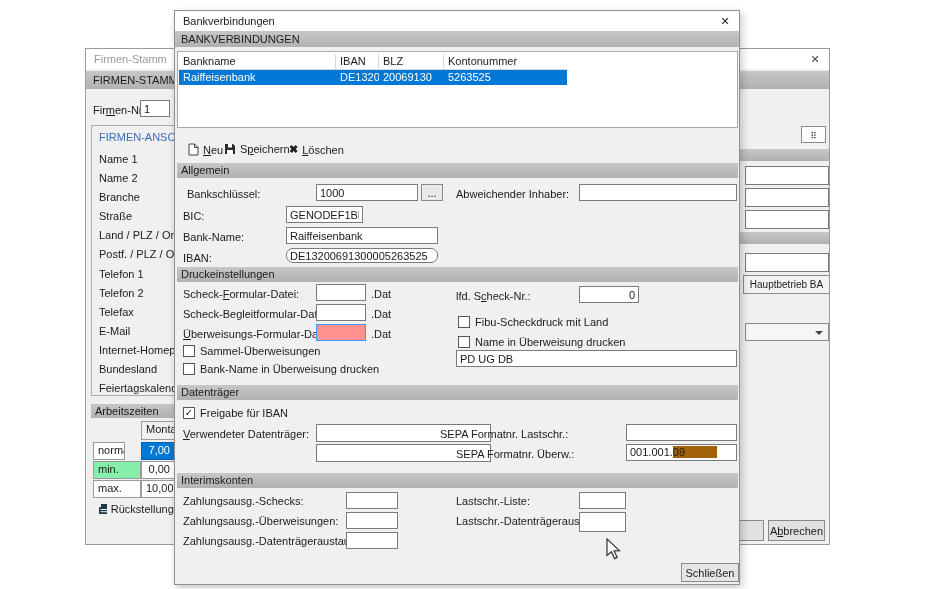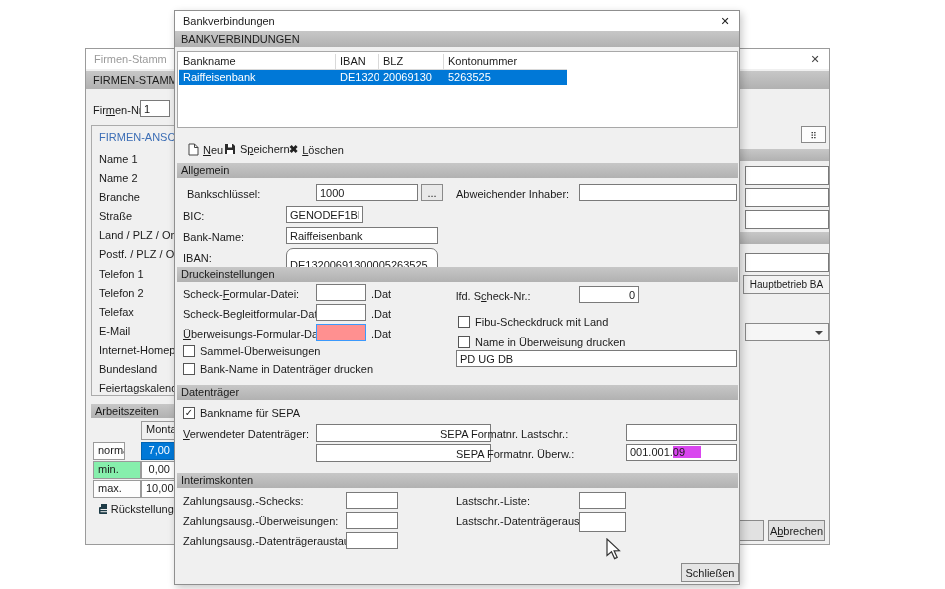--- a/index.html
+++ b/index.html
@@ -130,65 +130,65 @@
   <span class="lbl" style="left:12px;top:177px">Bankschlüssel:</span>
   <input class="inp" style="left: 141px; top: 173px; width: 102px; height: 17px;" value="1000">
   <button class="btn" style="left:246px;top:173px;width:22px;height:17px">...</button>
   <span class="lbl" style="left:281px;top:177px">Abweichender Inhaber:</span>
   <input class="inp" style="left: 404px; top: 173px; width: 158px; height: 17px;">
   <span class="lbl" style="left:8px;top:199px">BIC:</span>
   <input class="inp" style="left: 111px; top: 195px; width: 77px; height: 17px;" value="GENODEF1BBR">
   <span class="lbl" style="left:8px;top:220px">Bank-Name:</span>
   <input class="inp" style="left: 111px; top: 216px; width: 152px; height: 17px;" value="Raiffeisenbank">
   <span class="lbl" style="left:8px;top:241px">IBAN:</span>
-  <input class="inp" style="left: 111px; top: 237px; width: 152px; height: 34px; border-radius: 7px;" value="DE13200691300005263525">
+  <input class="inp" style="left: 111px; top: 237px; width: 152px; height: 15px; border-radius: 7px;" value="DE13200691300005263525">
 
   <div class="secbar" style="left:2px;top:256px;width:561px">Druckeinstellungen</div>
   <span class="lbl" style="left:8px;top:277px">Scheck-<u>F</u>ormular-Datei:</span>
   <input class="inp" style="left: 141px; top: 273px; width: 50px; height: 17px;">
   <span class="lbl" style="left:196px;top:277px">.Dat</span>
   <span class="lbl" style="left:8px;top:297px">Scheck-Begleitformular-Datei:</span>
   <input class="inp" style="left: 141px; top: 293px; width: 50px; height: 17px;">
   <span class="lbl" style="left:196px;top:297px">.Dat</span>
   <span class="lbl" style="left:8px;top:317px"><u>Ü</u>berweisungs-Formular-Datei:</span>
   <input class="inp" style="left: 141px; top: 313px; width: 50px; height: 17px; background: rgb(255, 144, 144); border: 1px solid rgb(59, 153, 252);">
   <span class="lbl" style="left:196px;top:317px">.Dat</span>
   <div class="cb" style="left:8px;top:334px">
     <span class="cbbox"></span>
     <span>Sammel-Überweisungen</span>
   </div>
   <div class="cb" style="left:8px;top:352px">
     <span class="cbbox"></span>
-    <span>Bank-Name in Datenträger drucken</span>
+    <span>Bank-Name in Überweisung drucken</span>
   </div>
   <span class="lbl" style="left:281px;top:279px">lfd. S<u>c</u>heck-Nr.:</span>
   <input class="inp tr" style="left: 404px; top: 275px; width: 60px; height: 17px;" value="0">
   <div class="cb" style="left:283px;top:305px">
     <span class="cbbox"></span>
     <span>Fibu-Scheckdruck mit Land</span>
   </div>
   <div class="cb" style="left:283px;top:325px">
     <span class="cbbox"></span>
     <span>Name in Überweisung drucken</span>
   </div>
   <input class="inp" style="left: 281px; top: 339px; width: 281px; height: 17px;" value="PD UG DB">
 
   <div class="secbar" style="left:2px;top:374px;width:561px">Datenträger</div>
   <div class="cb" style="left:8px;top:396px">
     <span class="cbbox">✓</span>
-    <span>Bankname für SEPA</span>
+    <span>Freigabe für IBAN</span>
   </div>
   <span class="lbl" style="left:8px;top:417px"><u>V</u>erwendeter Datenträger:</span>
   <input class="inp" style="left: 141px; top: 413px; width: 175px; height: 18px;">
   <input class="inp" style="left: 141px; top: 433px; width: 175px; height: 18px;">
   <span class="lbl" style="left:265px;top:417px">SEPA Formatnr. Lastschr.:</span>
   <input class="inp" style="left: 451px; top: 413px; width: 111px; height: 17px;">
   <span class="lbl" style="left:281px;top:437px">SEPA Formatnr. Überw.:</span>
   <div class="inp" style="left:451px;top:433px;width:111px;height:17px;line-height:15px">
-    <span>001.001.</span><span style="background:#d946ef;padding-right:16px">09</span>
+    <span>001.001.</span><span style="background:#a16207;padding-right:32px">09</span>
   </div>
 
   <div class="secbar" style="left:2px;top:462px;width:561px">Interimskonten</div>
   <span class="lbl" style="left:8px;top:484px">Zahlungsausg.-Schecks:</span>
   <input class="inp" style="left: 171px; top: 481px; width: 52px; height: 17px;">
   <span class="lbl" style="left:8px;top:504px">Zahlungsausg.-Überweisungen:</span>
   <input class="inp" style="left: 171px; top: 501px; width: 52px; height: 17px;">
   <span class="lbl" style="left:8px;top:524px">Zahlungsausg.-Datenträgeraustausch:</span>
   <input class="inp" style="left: 171px; top: 521px; width: 52px; height: 17px;">
   <span class="lbl" style="left:281px;top:484px">Lastschr.-Liste:</span>

